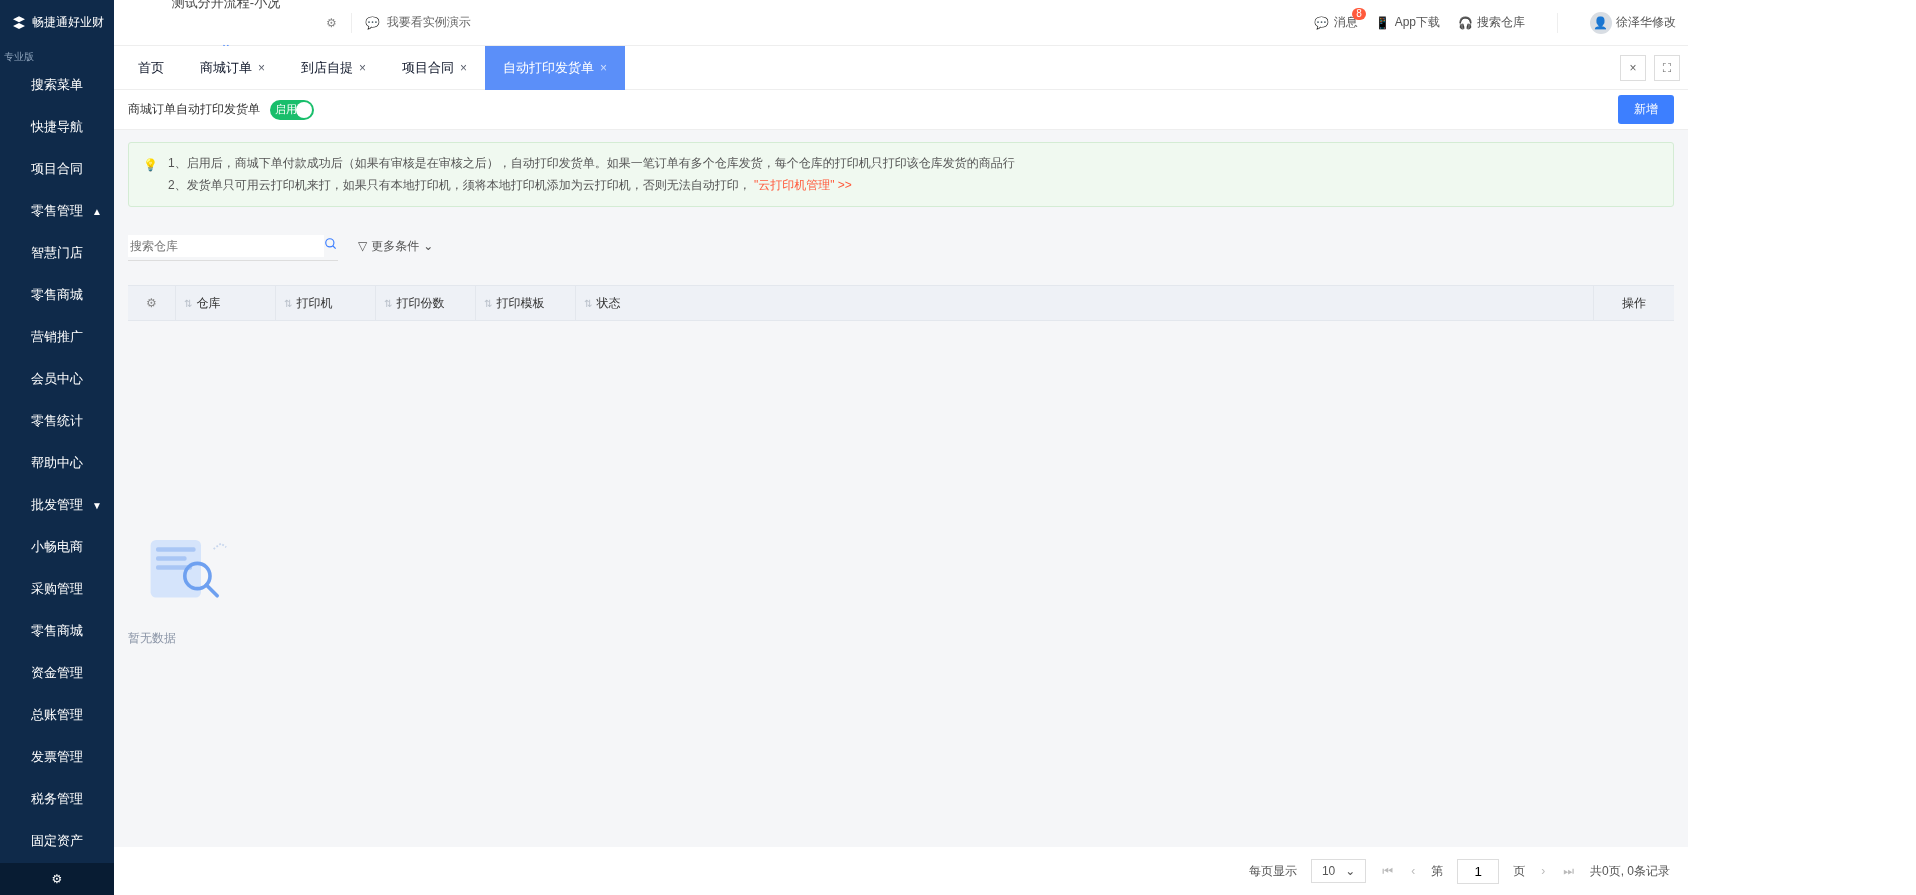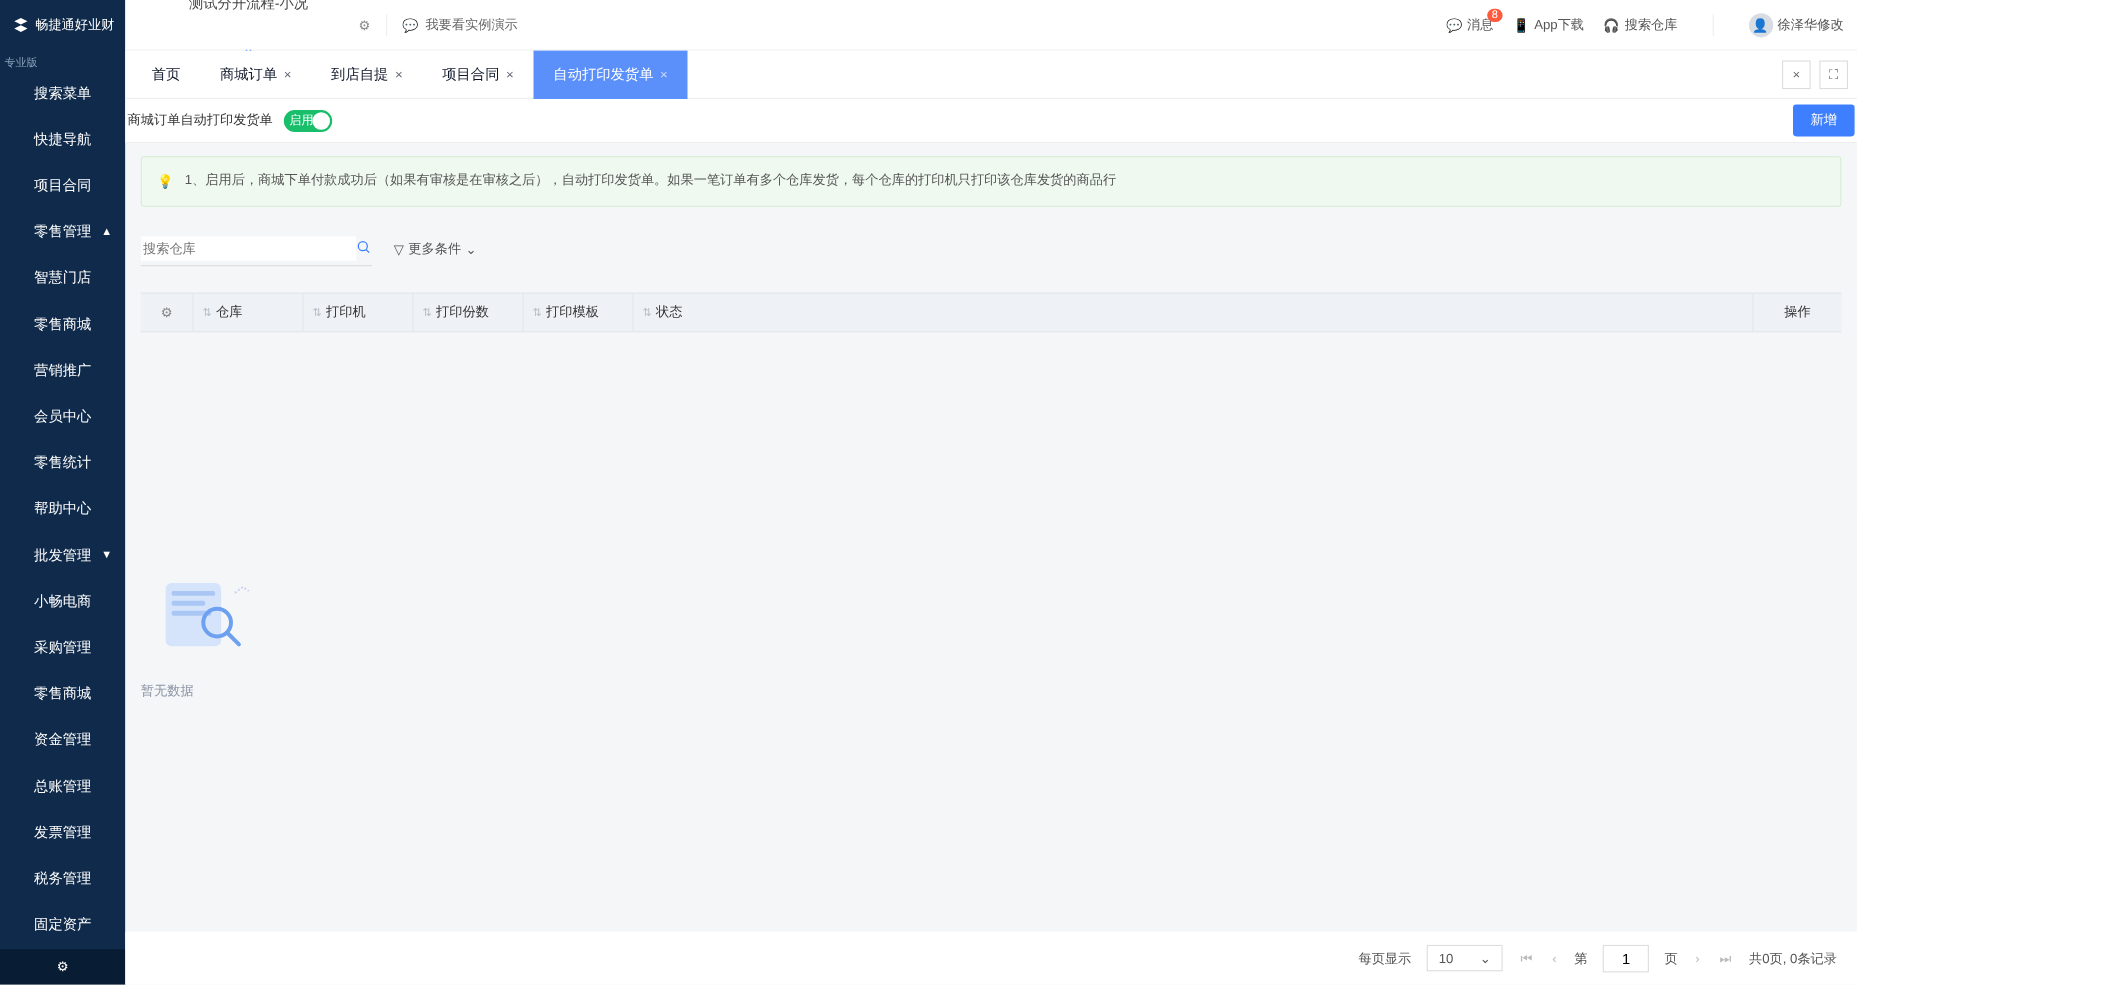--- a/index.html
+++ b/index.html
@@ -34,21 +34,21 @@
 
 
 .tabs { height: 44px; background: #fff; display: flex; align-items: center; border-bottom: 1px solid #eee; padding-left: 6px; position: relative; }
 .tab { padding: 0 18px; height: 44px; display: flex; align-items: center; gap: 6px; font-size: 13px; color: #0f172a; cursor: pointer; }
 .tab.active { background: #5b8ff9; color: #fff; }
 .tab-close { font-size: 12px; opacity: .7; cursor: pointer; }
 .tabs-actions { margin-left: auto; display: flex; align-items: center; gap: 8px; padding-right: 8px; }
 .tabs-btn { width: 26px; height: 26px; border: 1px solid #ddd; display: flex; align-items: center; justify-content: center; cursor: pointer; color: #666; }
 
 
-.toolbar-row { height: 40px; background: #fff; display: flex; align-items: center; padding: 0 2px; border-bottom: 1px solid #eee; }
+.toolbar-row { height: 40px; background: #fff; display: flex; align-items: center; padding: 0 14px; border-bottom: 1px solid #eee; }
 .toggle-label { font-size: 12px; color: #333; margin-right: 10px; }
 .switch { width: 44px; height: 20px; background: #19be6b; border-radius: 10px; position: relative; cursor: pointer; display: flex; align-items: center; }
 .switch-text { color: #fff; font-size: 11px; margin-left: 5px; }
 .switch-knob { position: absolute; right: 2px; top: 2px; width: 16px; height: 16px; background: #fff; border-radius: 50%; }
 .btn-primary { margin-left: auto; background: #3d7fff; color: #fff; border: none; padding: 6px 16px; border-radius: 3px; cursor: pointer; font-size: 12px; }
 
 
 .content { flex: 1; padding: 12px 14px 0; display: flex; flex-direction: column; overflow: hidden; }
 
 
@@ -67,21 +67,21 @@
 .table-wrap { margin-top: 24px; flex: 1; display: flex; flex-direction: column; }
 .thead { display: flex; background: #eef1f6; height: 36px; align-items: center; border-top: 1px solid #e3e7ed; border-bottom: 1px solid #e3e7ed; font-size: 12px; color: #333; }
 .th { border-right: 1px solid #e3e7ed; height: 100%; display: flex; align-items: center; padding: 0 8px; gap: 4px; }
 .th-gear { width: 48px; justify-content: center; color: #888; }
 .sort-icon { color: #b8bfc9; font-size: 10px; }
 .empty { flex: 1; display: flex; flex-direction: column; align-items: flex-start; justify-content: center; color: #8a94a6; gap: 18px; }
 .empty-img { width: 110px; height: 90px; }
 
 
 .pagination { height: 48px; background: #fff; display: flex; align-items: center; justify-content: flex-end; gap: 14px; padding: 0 18px; color: #555; font-size: 12px; }
-.page-sel { border: 1px solid #ddd; padding: 4px 10px; display: flex; align-items: center; gap: 24px; cursor: pointer; }
+.page-sel { border: 1px solid #ddd; padding: 4px 10px; display: flex; align-items: center; gap: 10px; cursor: pointer; }
 .page-btn { color: #bbb; cursor: pointer; padding: 0 2px; }
 .page-input { width: 42px; border: 1px solid #ddd; text-align: center; padding: 4px 2px; }
 </style>
 </head>
 <body>
 
 <div class="app">
   <aside class="sidebar">
     <div class="logo">
       <span class="logo-icon">
@@ -232,20 +232,24 @@
         <span class="switch-knob"></span>
       </div>
       <button class="btn-primary">新增</button>
     </div>
 
     <div class="content">
       <div class="tip">
         <span class="tip-icon">💡</span>
         <div>
           <div>1、启用后，商城下单付款成功后（如果有审核是在审核之后），自动打印发货单。如果一笔订单有多个仓库发货，每个仓库的打印机只打印该仓库发货的商品行</div>
+          <div>
+            <span>2、发货单只可用云打印机来打，如果只有本地打印机，须将本地打印机添加为云打印机，否则无法自动打印，</span>
+            <a class="tip-link">"云打印机管理" &gt;&gt;</a>
+          </div>
         </div>
       </div>
 
       <div class="search-row">
         <div class="search-box">
           <input class="search-input" placeholder="搜索仓库" style="">
           <span class="search-icon">
             <svg width="14" height="14" viewBox="0 0 24 24" fill="none" stroke="#3d7fff" stroke-width="2">
                 <circle cx="10" cy="10" r="7"></circle>
                 <line x1="20" y1="20" x2="15" y2="15"></line>

